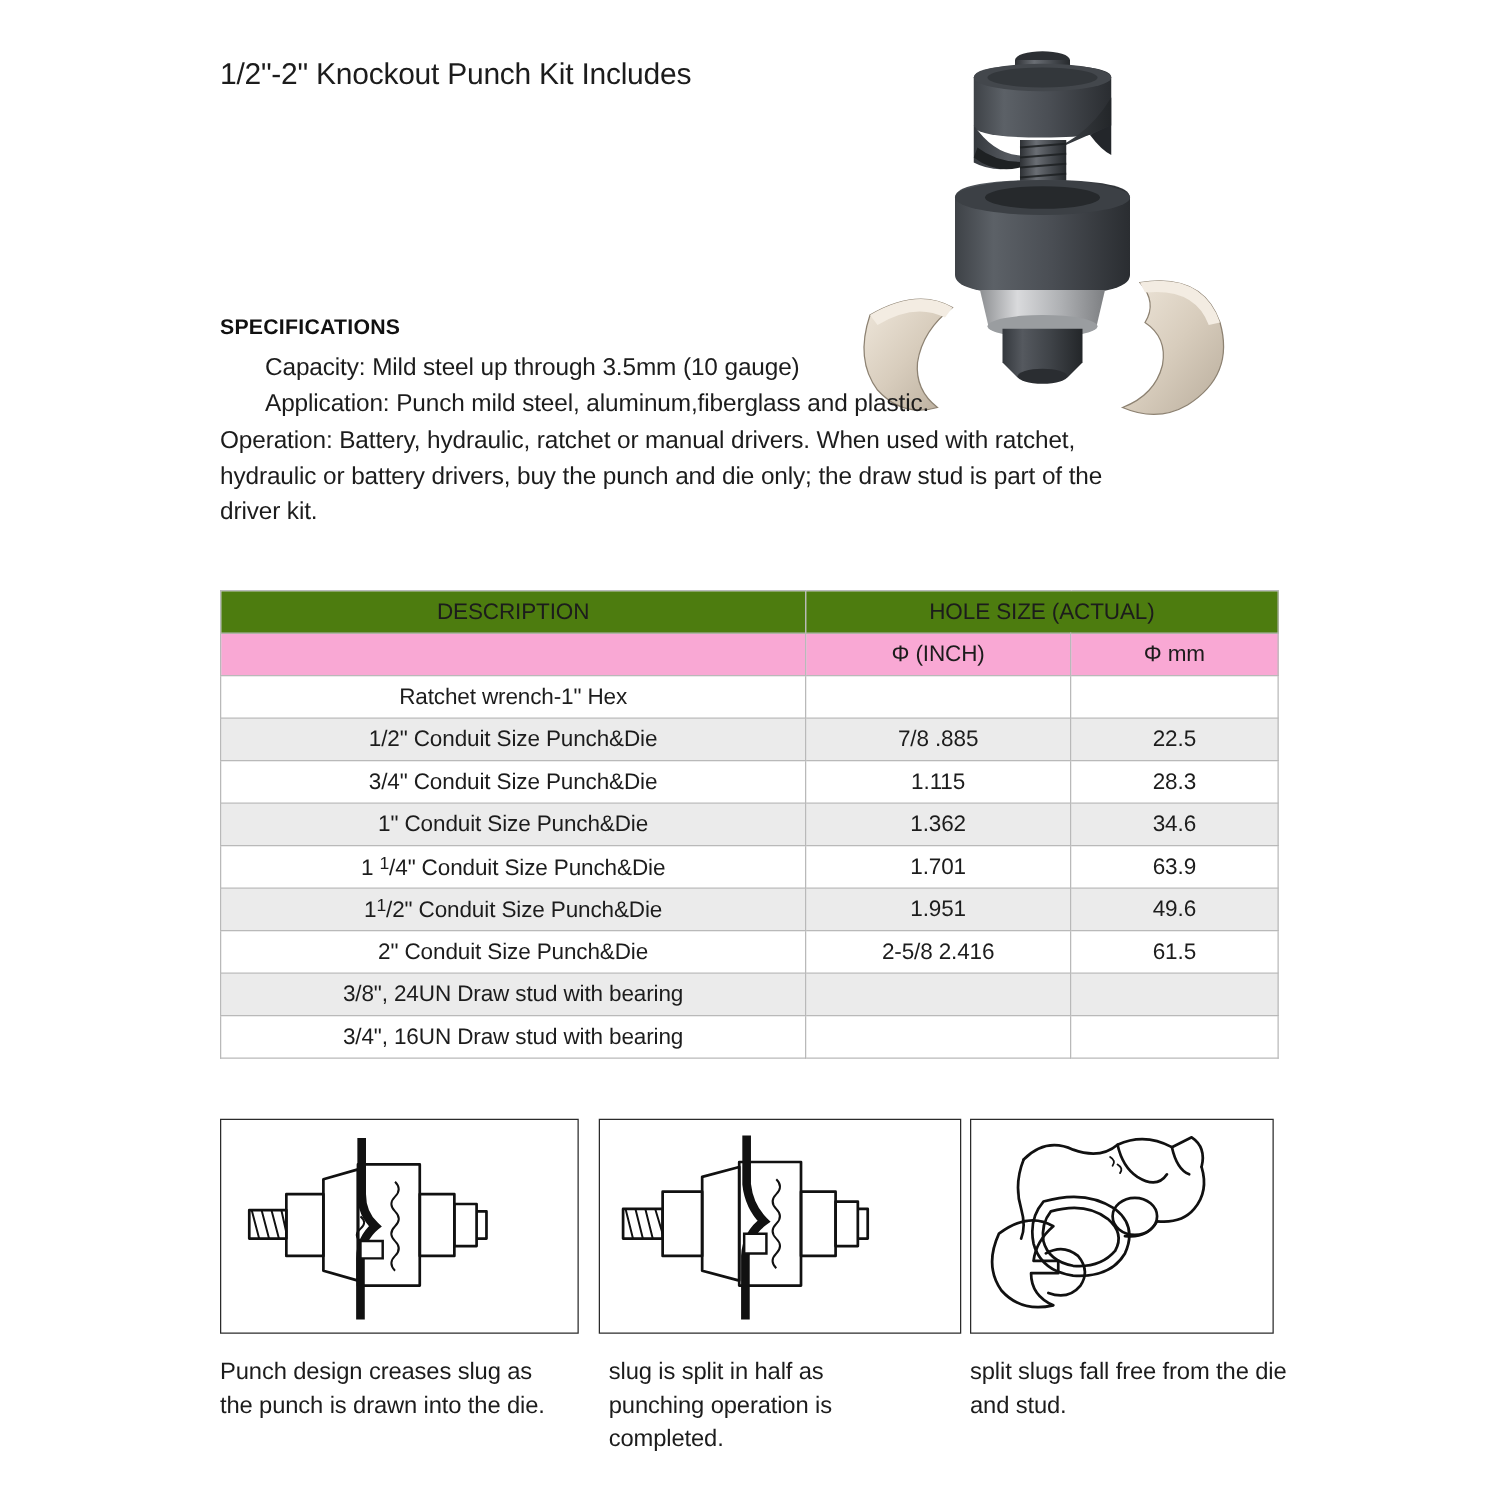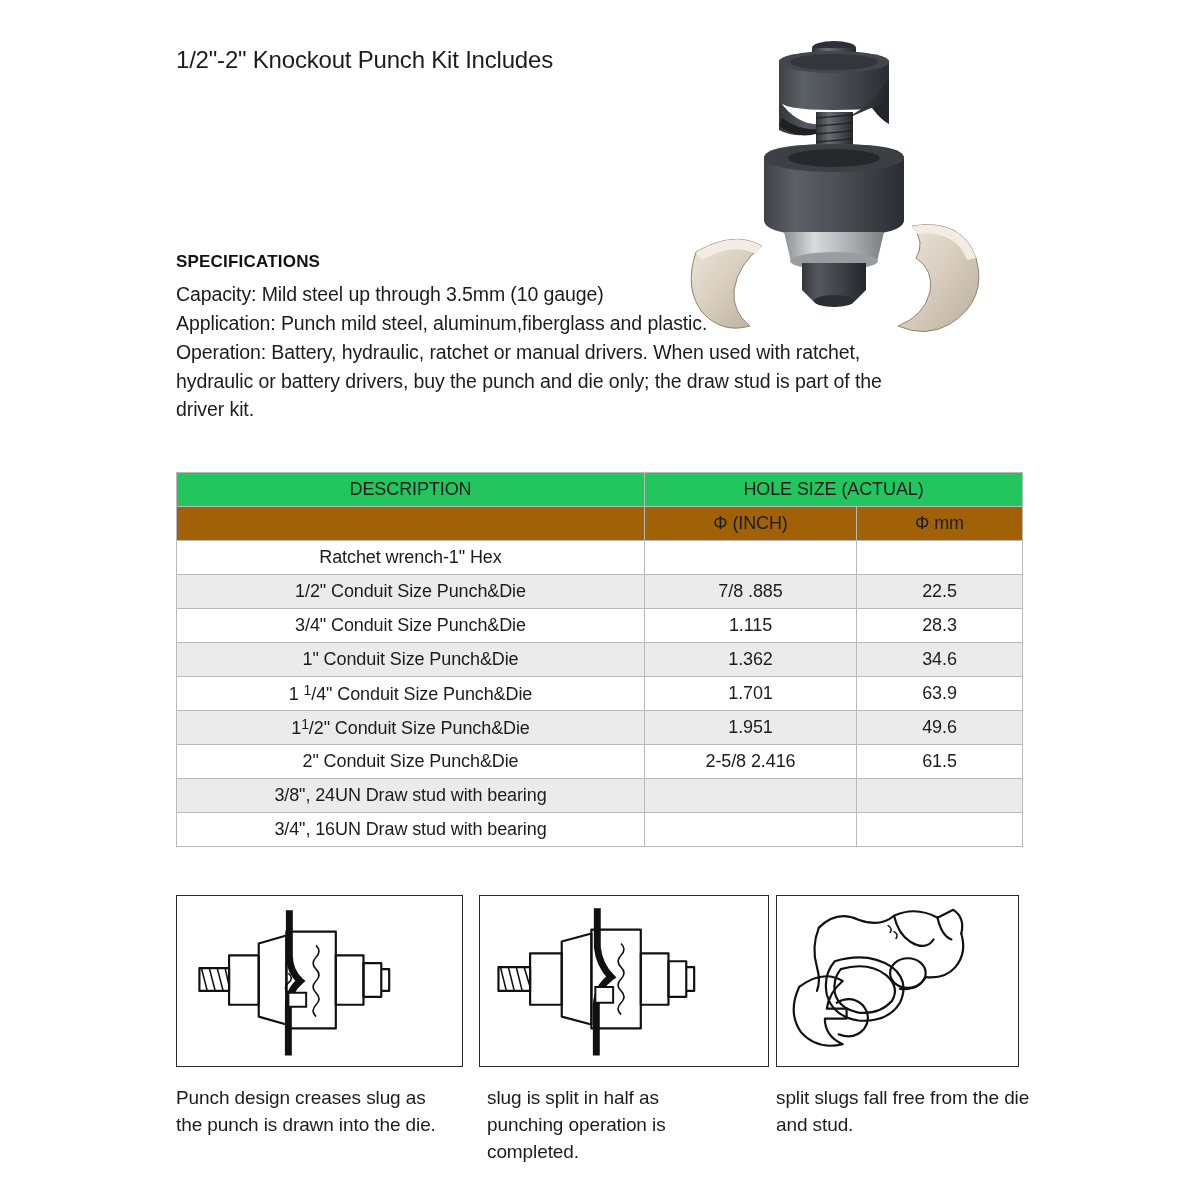--- a/index.html
+++ b/index.html
@@ -62,20 +62,21 @@
     font-weight: bold;
     color: #111;
     letter-spacing: 0.2px;
     margin: 0 0 8px 0;
   }
   .spec-line {
     font-size: 19.5px;
     color: #1c1c1c;
     line-height: 1.48;
     letter-spacing: -0.1px;
+    margin-left: 36px;
   }
   .spec-para {
     font-size: 19.5px;
     color: #1c1c1c;
     line-height: 1.48;
     letter-spacing: -0.1px;
     max-width: 715px;
   }
 
   
@@ -99,29 +100,29 @@
     color: #1c1c1c;
     text-align: center;
     vertical-align: middle;
     letter-spacing: -0.1px;
   }
   .col-desc { width: 468px; }
   .col-inch { width: 212px; }
   .col-mm   { width: 166px; }
 
   th.hdr-teal {
-    background: #22c55e;
+    background: #4d7c0f;
     color: #ffffff;
     font-size: 17px;
     letter-spacing: 0.4px;
     height: 31px;
     border: 1px solid #0b6e87;
   }
   td.subhdr {
-    background: #a16207;
+    background: #f9a8d4;
     font-size: 18px;
     height: 35px;
   }
   tr.row-gray td { background: #ebebeb; }
   tr.row-white td { background: #ffffff; }
   td.cell-desc { text-align: center; }
   .frac { font-size: 0.78em; vertical-align: 0.35em; }
 
   
   #diagrams {

